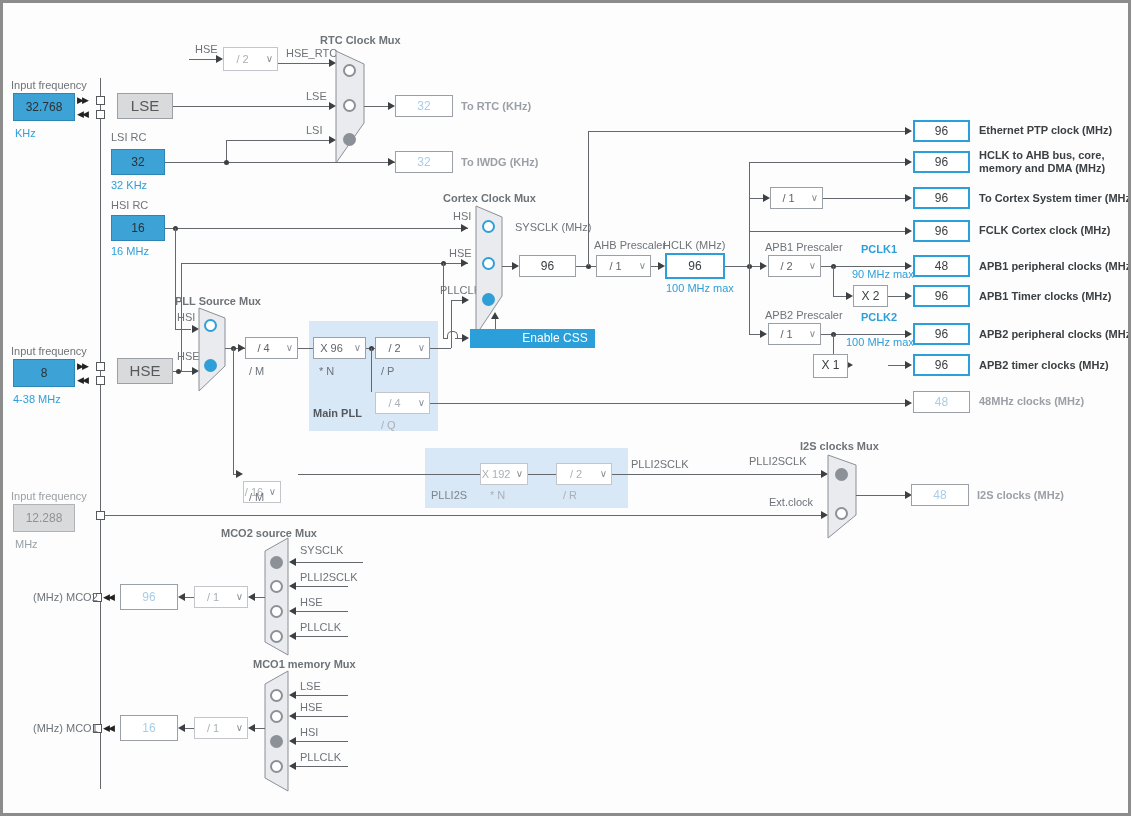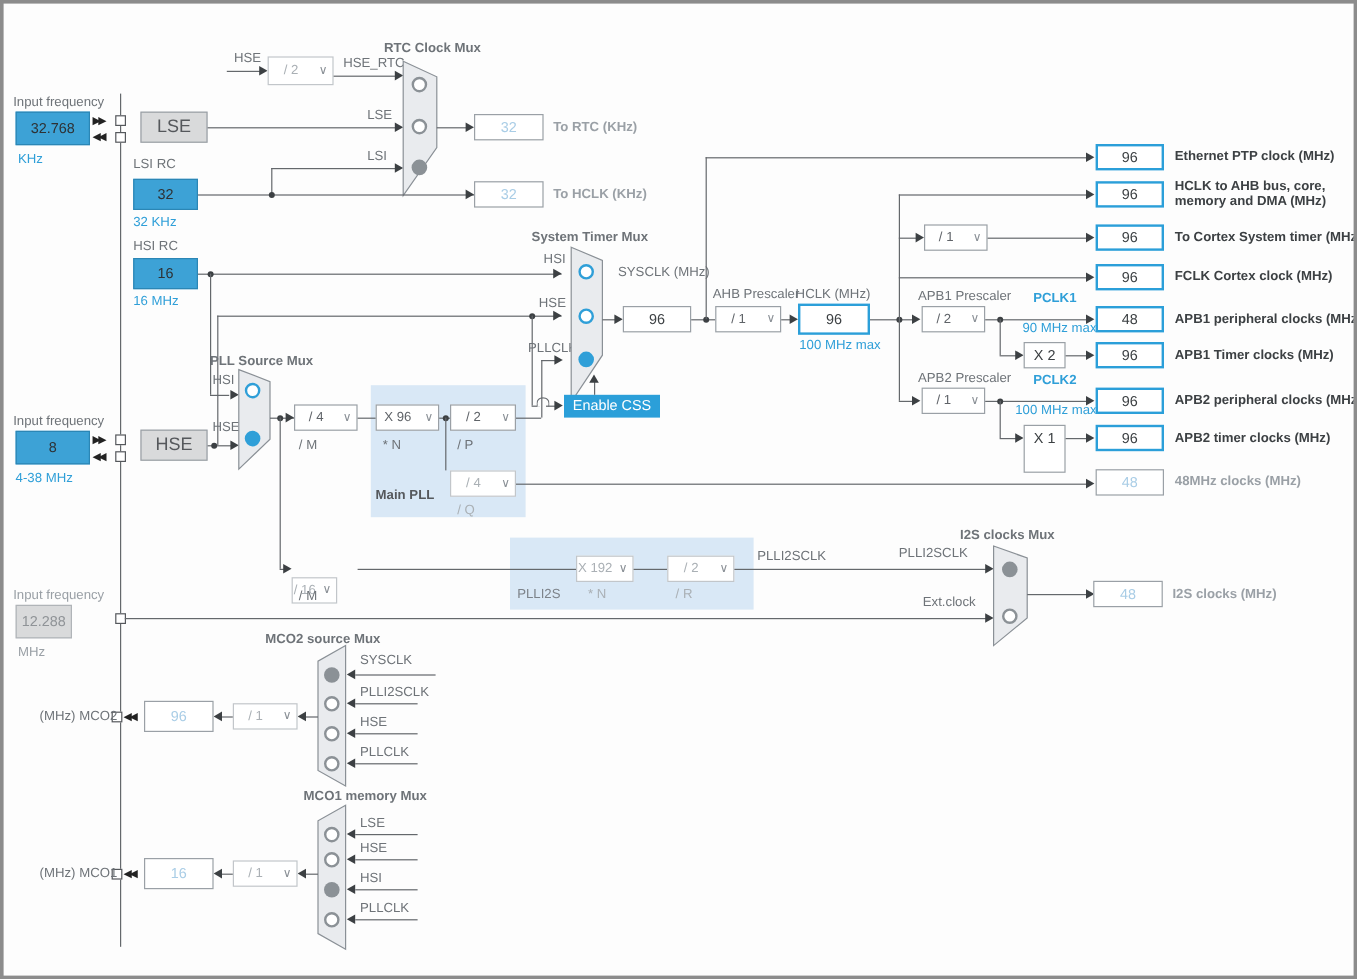--- a/index.html
+++ b/index.html
@@ -30,21 +30,21 @@
   .vb-out{background:#fff;border:2px solid #2b9fd9;color:#3c4043;}
   .vb-plain{background:#fff;border:1px solid #9aa0a6;color:#3c4043;}
   .vb-pale{background:#fff;border:1px solid #9aa0a6;color:#a9cde6;}
   .vb-gray{background:#d9dadb;border:1px solid #b0b4b8;color:#8f9397;}
   .block{position:absolute;box-sizing:border-box;background:#d9dadb;border:1px solid #9aa0a6;color:#55585c;
          font-size:15px;text-align:center;}
   .dd{position:absolute;box-sizing:border-box;background:#fff;border:1px solid #9aa0a6;color:#5f6368;font-size:11px;}
   .dd .t{position:absolute;left:0;right:16px;text-align:center;top:50%;transform:translateY(-50%);}
   .dd .ch{position:absolute;right:4px;top:50%;transform:translateY(-54%);color:#8a9096;font-size:10px;}
   .dd-dim{color:#aab0b5;border-color:#c2c6ca;}
-  .btn-css{position:absolute;background:#2b9fd9;color:#fff;font-size:12px;text-align:center;cursor:pointer;}
+  .btn-css{position:absolute;background:#2b9fd9;color:#fff;font-size:12px;text-align:center;cursor:pointer;padding-left:45px;}
   .region{position:absolute;background:#d9e8f6;}
   
   .rad{position:absolute;width:13px;height:13px;border-radius:50%;box-sizing:border-box;}
   .rg{border:2px solid #8b9196;background:#fff;}
   .rgf{background:#8b9196;}
   .rb{border:2px solid #2f9fd8;background:#fff;}
   .rbf{background:#2f9fd8;}
   svg.mux{position:absolute;overflow:visible;}
 </style>
 </head>
@@ -96,21 +96,21 @@
   <div class="rad rg" style="left:340px;top:96px"></div>
   <div class="rad rgf" style="left:340px;top:130px"></div>
   <i class="wh" style="left:361px;top:103px;width:26px"></i>
   <i class="ar" style="left:385px;top:99px"></i>
   <div class="vbox vb-pale" style="left:392px;top:92px;width:58px;height:22px;line-height:20px">32</div>
   <div class="lbl-dim" style="left:458px;top:97px">To RTC (KHz)</div>
   <i class="wh" style="left:162px;top:159px;width:230px"></i>
   <i class="dt" style="left:221px;top:157px"></i>
   <i class="ar" style="left:385px;top:155px"></i>
   <div class="vbox vb-pale" style="left:392px;top:148px;width:58px;height:22px;line-height:20px">32</div>
-  <div class="lbl-dim" style="left:458px;top:153px">To HCLK (KHz)</div>
+  <div class="lbl-dim" style="left:458px;top:153px">To IWDG (KHz)</div>
 
   <i class="wh" style="left:162px;top:225px;width:303px"></i>
   <i class="dt" style="left:170px;top:223px"></i>
   <i class="ar" style="left:458px;top:221px"></i>
   <i class="wv" style="left:172px;top:225px;height:101px"></i>
   <i class="wh" style="left:172px;top:326px;width:16px"></i>
   <i class="ar" style="left:189px;top:322px"></i>
 
   <div class="lbl" style="left:8px;top:342px">Input frequency</div>
   <div class="vbox vb-blue" style="left:10px;top:356px;width:62px;height:28px;line-height:26px">8</div>
@@ -173,21 +173,21 @@
   <i class="dt" style="left:366px;top:343px"></i>
   <i class="wv" style="left:368px;top:345px;height:44px"></i>
   <i class="wh" style="left:427px;top:345px;width:21px"></i>
   <i class="wv" style="left:448px;top:297px;height:48px"></i>
   <i class="wh" style="left:448px;top:297px;width:15px"></i>
   <i class="ar" style="left:459px;top:293px"></i>
 
   <i class="wh" style="left:427px;top:400px;width:476px"></i>
   <i class="ar" style="left:902px;top:396px"></i>
 
-  <div class="lbl lbl-b" style="left:440px;top:189px">System Timer Mux</div>
+  <div class="lbl lbl-b" style="left:440px;top:189px">Cortex Clock Mux</div>
   <div class="lbl" style="left:450px;top:207px">HSI</div>
   <div class="lbl" style="left:446px;top:244px">HSE</div>
   <div class="lbl" style="left:437px;top:281px">PLLCLK</div>
   <svg class="mux" style="left:473px;top:203px" width="26" height="129">
     <polygon points="0,0 26,11 26,90 0,129" fill="#e9ebee" stroke="#8a9096" stroke-width="1"></polygon>
   </svg>
   <div class="rad rb" style="left:479px;top:217px"></div>
   <div class="rad rb" style="left:479px;top:254px"></div>
   <div class="rad rbf" style="left:479px;top:290px"></div>
   <div class="btn-css" style="left:467px;top:326px;width:80px;height:19px;line-height:19px">Enable CSS</div>
@@ -255,21 +255,21 @@
       <span class="ch">∨</span>
   </div>
   <i class="wh" style="left:818px;top:331px;width:88px"></i>
   <i class="ar" style="left:902px;top:327px"></i>
   <div class="blue blue-b" style="left:858px;top:308px">PCLK2</div>
   <div class="blue" style="left:843px;top:333px">100 MHz max</div>
   <i class="dt" style="left:828px;top:329px"></i>
   <i class="wv" style="left:830px;top:331px;height:31px"></i>
   <i class="wh" style="left:830px;top:362px;width:14px"></i>
   <i class="ar" style="left:843px;top:358px"></i>
-  <div class="vbox vb-plain" style="left:850px;top:351px;width:35px;height:40px;line-height:20px">X 1</div>
+  <div class="vbox vb-plain" style="left:810px;top:351px;width:35px;height:24px;line-height:20px">X 1</div>
   <i class="wh" style="left:885px;top:362px;width:21px"></i>
   <i class="ar" style="left:902px;top:358px"></i>
 
   <div class="vbox vb-out" style="left:910px;top:117px;width:57px;height:22px;line-height:18px">96</div>
   <div class="lbl-dark" style="left:976px;top:121px">Ethernet PTP clock (MHz)</div>
   <div class="vbox vb-out" style="left:910px;top:148px;width:57px;height:22px;line-height:18px">96</div>
   <div class="lbl-dark wrap" style="left:976px;top:146px">HCLK to AHB bus, core, memory and DMA (MHz)</div>
   <div class="vbox vb-out" style="left:910px;top:184px;width:57px;height:22px;line-height:18px">96</div>
   <div class="lbl-dark" style="left:976px;top:189px">To Cortex System timer (MHz)</div>
   <div class="vbox vb-out" style="left:910px;top:217px;width:57px;height:22px;line-height:18px">96</div>
@@ -305,21 +305,21 @@
   <div class="dd dd-dim" style="left:553px;top:460px;width:56px;height:22px">
     <span class="t">/ 2</span>
       <span class="ch">∨</span>
   </div>
   <div class="lbl" style="left:560px;top:486px;color:#aab0b5">/ R</div>
   <div class="lbl" style="left:628px;top:455px">PLLI2SCLK</div>
   <i class="wh" style="left:609px;top:471px;width:213px"></i>
   <i class="ar" style="left:818px;top:467px"></i>
 
   <div class="lbl" style="left:8px;top:487px;color:#9aa0a6">Input frequency</div>
-  <div class="vbox vb-gray" style="left:10px;top:501px;width:47px;height:28px;line-height:26px">12.288</div>
+  <div class="vbox vb-gray" style="left:10px;top:501px;width:62px;height:28px;line-height:26px">12.288</div>
   <div class="lbl" style="left:12px;top:535px;color:#9aa0a6">MHz</div>
   <i class="pin" style="left:93px;top:508px"></i>
   <i class="wh" style="left:101px;top:512px;width:721px"></i>
   <i class="ar" style="left:818px;top:508px"></i>
   <div class="lbl lbl-b" style="left:797px;top:437px">I2S clocks Mux</div>
   <div class="lbl" style="left:746px;top:452px">PLLI2SCLK</div>
   <div class="lbl" style="left:766px;top:493px">Ext.clock</div>
   <svg class="mux" style="left:825px;top:452px" width="28" height="83">
     <polygon points="0,0 28,10 28,60 0,83" fill="#e9ebee" stroke="#8a9096" stroke-width="1"></polygon>
   </svg>

